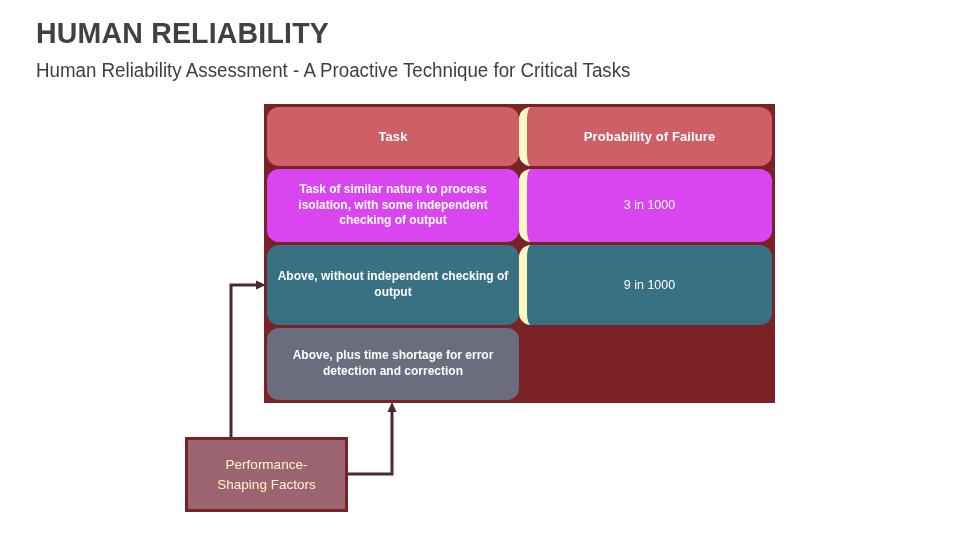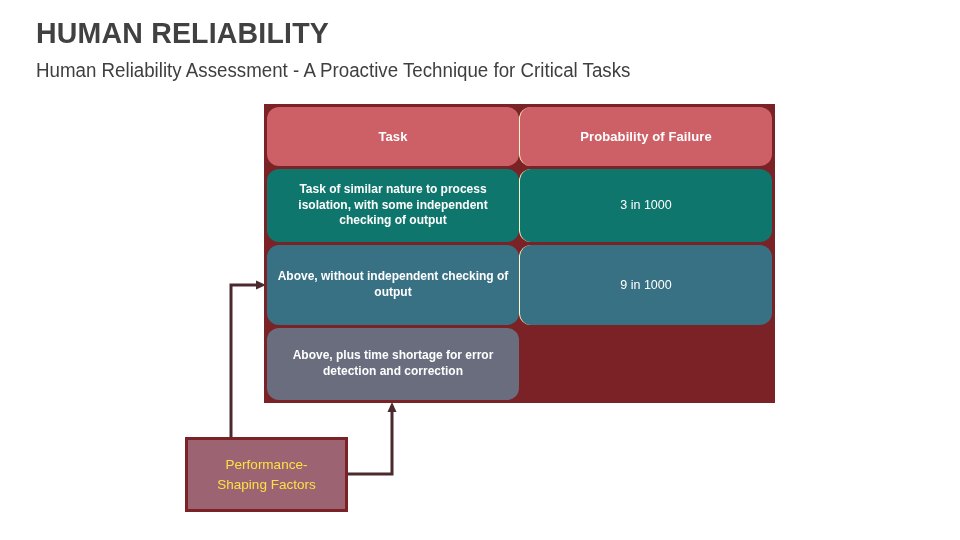--- a/index.html
+++ b/index.html
@@ -75,29 +75,29 @@
     text-align: center;
     box-sizing: border-box;
     color: #ffffff;
     padding: 4px 10px;
     line-height: 1.33;
     border-radius: 12px;
   }
   .cell.task { width: 252px; }
   .cell.prob {
     flex: 1;
-    border-left: 1px solid #fef9c3;
+    border-left: 8px solid #fef9c3;
   }
   .header .cell {
     background: #cc6066;
     font-size: 13px;
     font-weight: bold;
     letter-spacing: 0.1px;
   }
-  .r1 .cell { background: #0f766e; }
+  .r1 .cell { background: #d946ef; }
   .r2 .cell { background: #377183; }
   .r3 .cell { background: #696d7e; }
   .r1 .cell.task, .r2 .cell.task, .r3 .cell.task {
     font-size: 12px;
     font-weight: bold;
   }
   .r1 .cell.prob, .r2 .cell.prob, .r3 .cell.prob {
     font-size: 12.5px;
     font-weight: normal;
     text-align: center;
@@ -109,21 +109,21 @@
     top: 437px;
     width: 163px;
     height: 75px;
     box-sizing: border-box;
     background: #9c6472;
     border: 3px solid #7a2226;
     display: flex;
     align-items: center;
     justify-content: center;
     text-align: center;
-    color: #fde047;
+    color: #fef9c3;
     font-size: 13.5px;
     line-height: 1.42;
   }
   
   .connectors {
     position: absolute;
     left: 0;
     top: 0;
     width: 960px;
     height: 540px;

